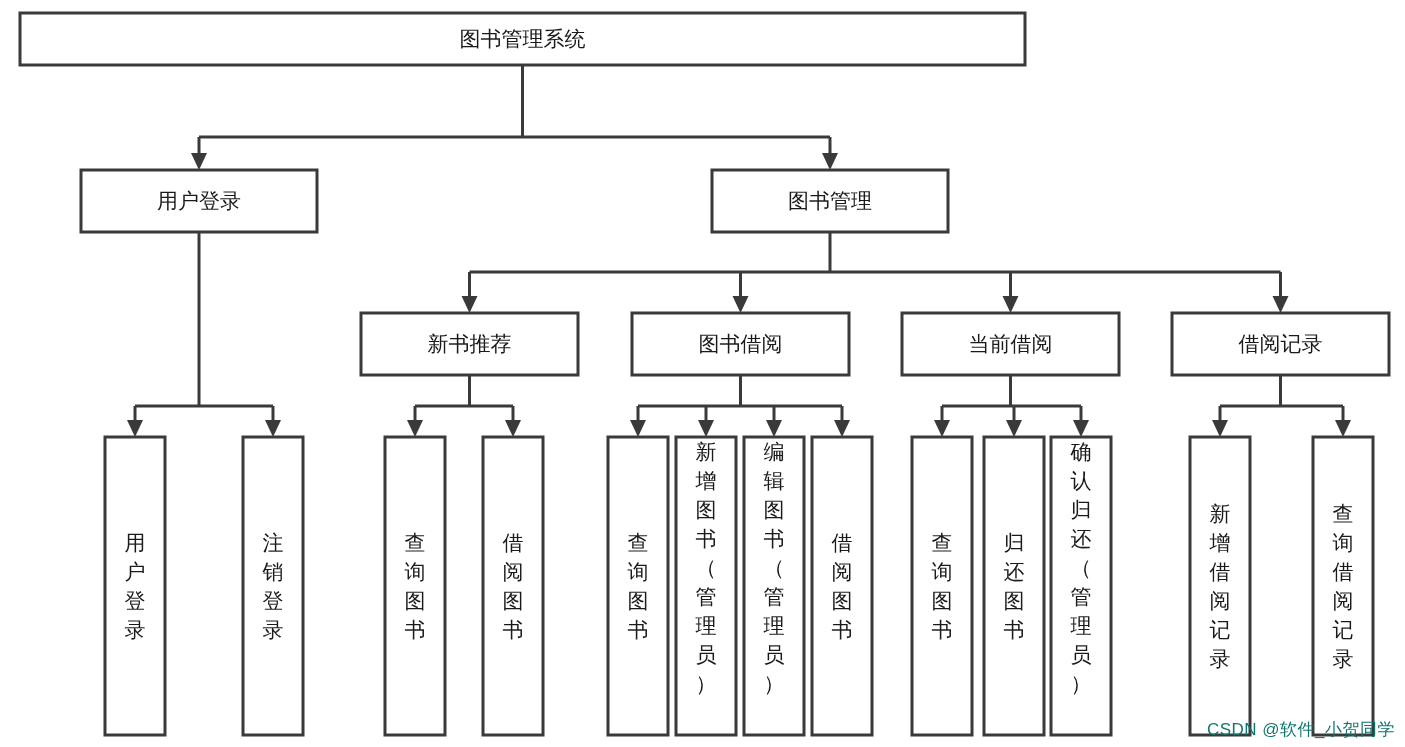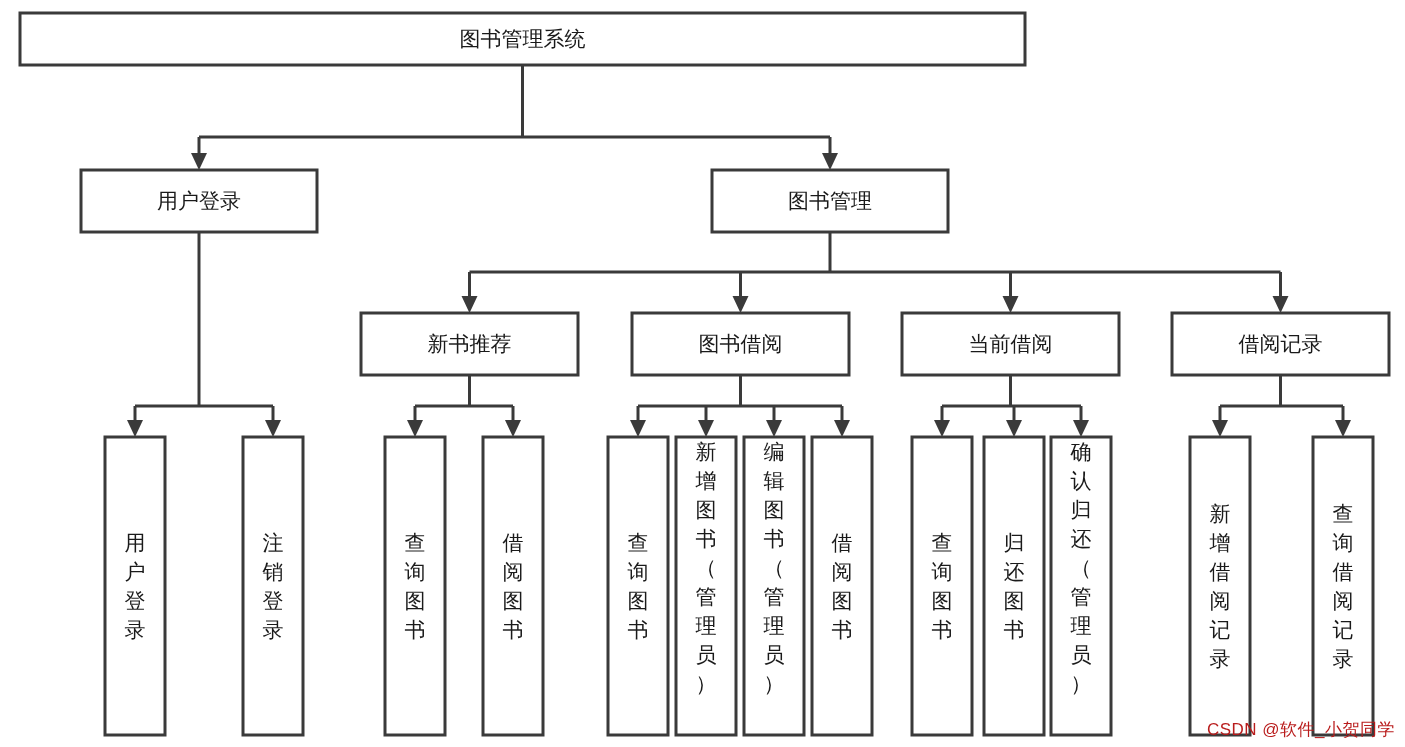--- a/index.html
+++ b/index.html
@@ -52,21 +52,21 @@
     font-size: 21px;
     fill: #1a1a1a;
     text-anchor: middle;
   }
   .watermark {
     position: absolute;
     right: 10px;
     bottom: 6px;
     font-family: "Liberation Sans", "DejaVu Sans", sans-serif;
     font-size: 17px;
-    color: #b91c1c;
+    color: #0f766e;
     white-space: nowrap;
     letter-spacing: 0.5px;
   }
 </style>
 </head>
 <body>
 
 <div id="diagram-root">
   <svg class="flow" viewBox="0 0 1405 747">
     <g id="edges-layer">

